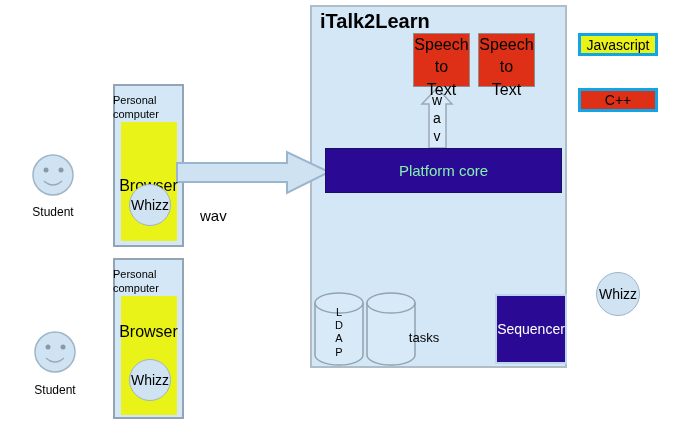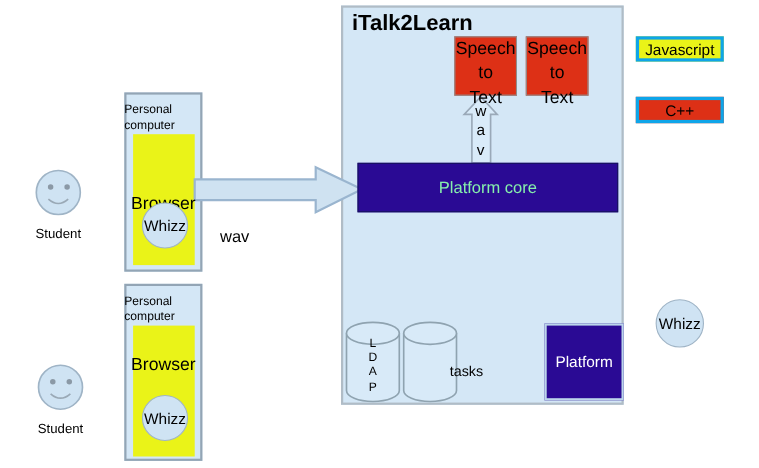--- a/index.html
+++ b/index.html
@@ -116,21 +116,21 @@
 
   <div class="abs speech speech1 ml">Speech
 to
 Text</div>
   <div class="abs speech speech2 ml">Speech
 to
 Text</div>
 
   <div class="abs core center">Platform core</div>
 
-  <div class="abs sequencer center">Platform</div>
+  <div class="abs sequencer center">Sequencer</div>
 
   <div class="abs ldap-label ml">L
 D
 A
 P</div>
   <div class="abs tasks-label">tasks</div>
 
   <div class="abs wav-h">wav</div>
   <div class="abs wav-v ml">w
 a

